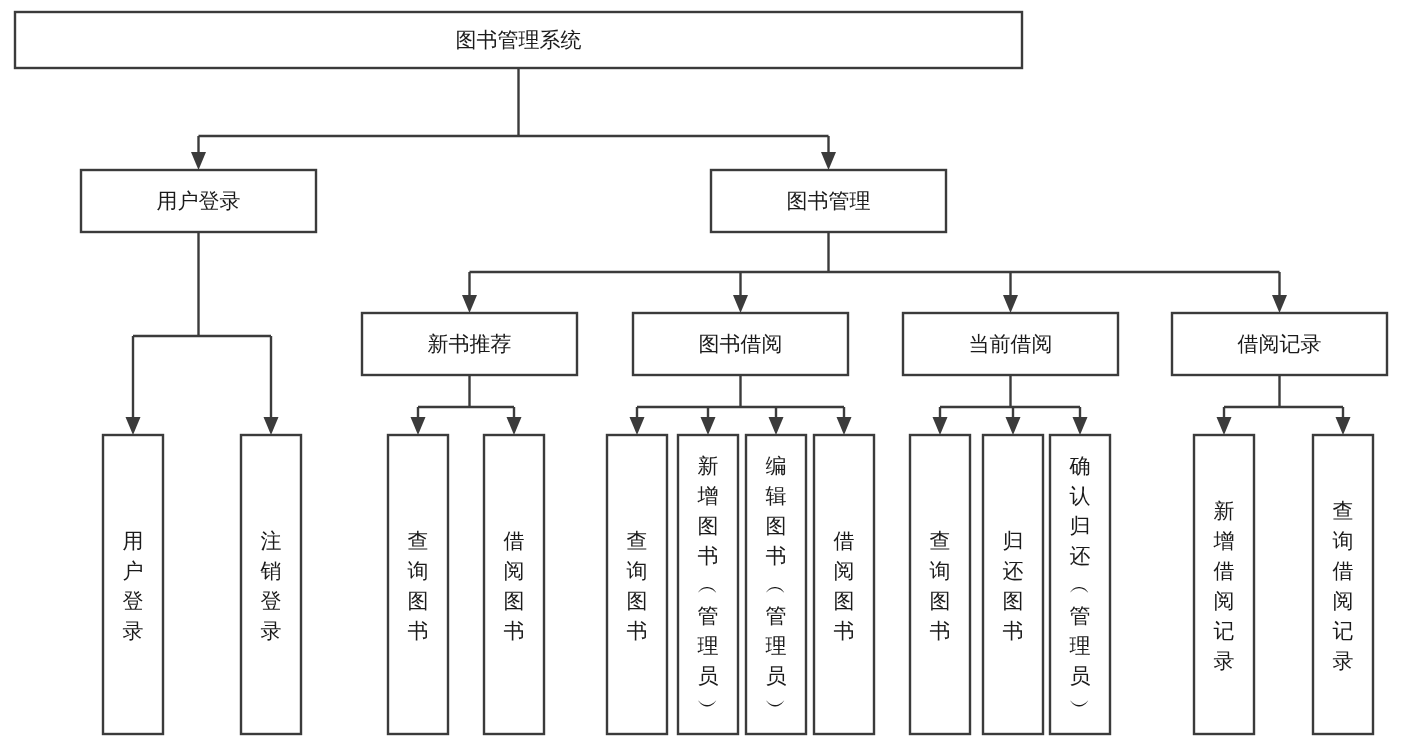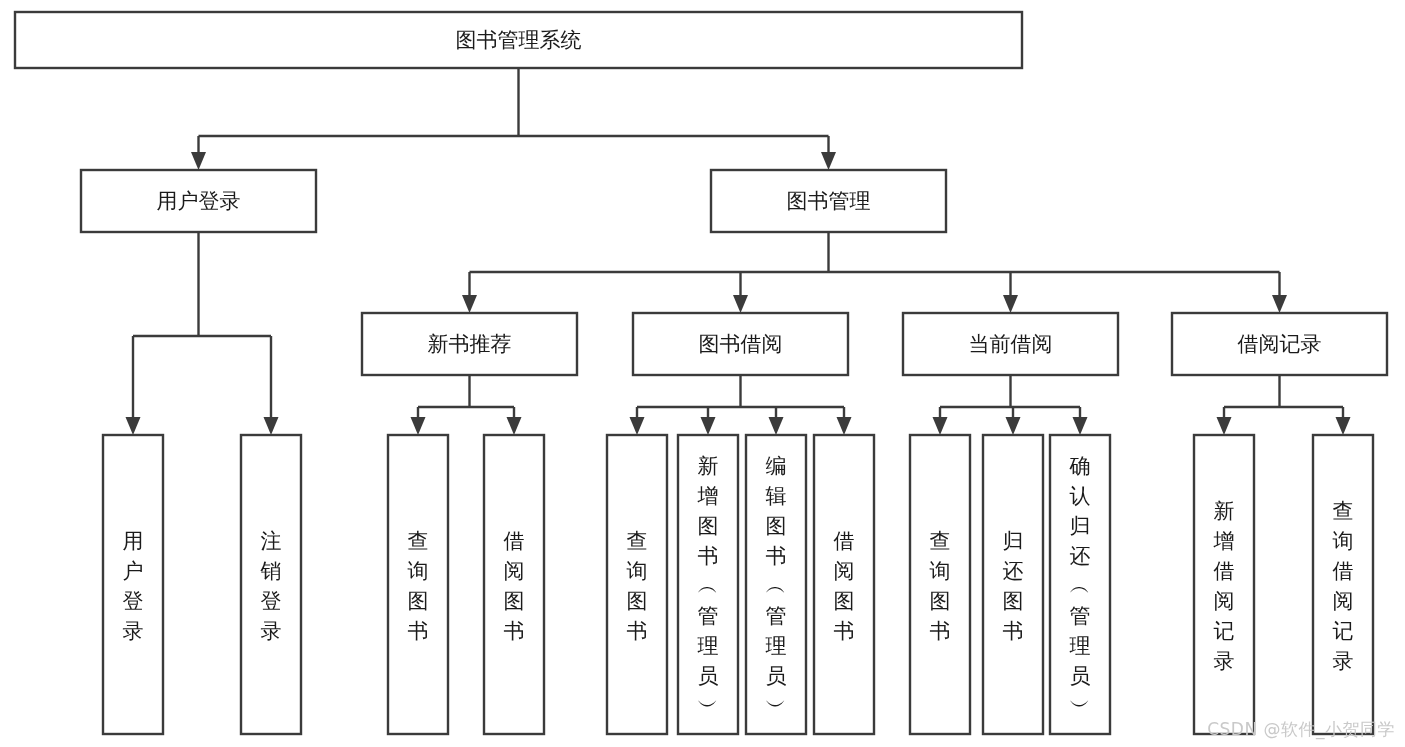--- a/index.html
+++ b/index.html
@@ -215,14 +215,13 @@
         <g>
           <rect class="node-box" x="1194" y="435" width="60" height="299"></rect>
           <text class="node-label-v" x="1224" y="517.9"><tspan x="1224" dy="0">新</tspan><tspan x="1224" dy="30">增</tspan><tspan x="1224" dy="30">借</tspan><tspan x="1224" dy="30">阅</tspan><tspan x="1224" dy="30">记</tspan><tspan x="1224" dy="30">录</tspan></text>
         </g>
         <g>
           <rect class="node-box" x="1313" y="435" width="60" height="299"></rect>
           <text class="node-label-v" x="1343" y="517.9"><tspan x="1343" dy="0">查</tspan><tspan x="1343" dy="30">询</tspan><tspan x="1343" dy="30">借</tspan><tspan x="1343" dy="30">阅</tspan><tspan x="1343" dy="30">记</tspan><tspan x="1343" dy="30">录</tspan></text>
         </g>
       </g>
   </svg>
-  <div class="watermark-text">CSDN @软件_小贺同学</div>
 </div>
 
 </body></html>

